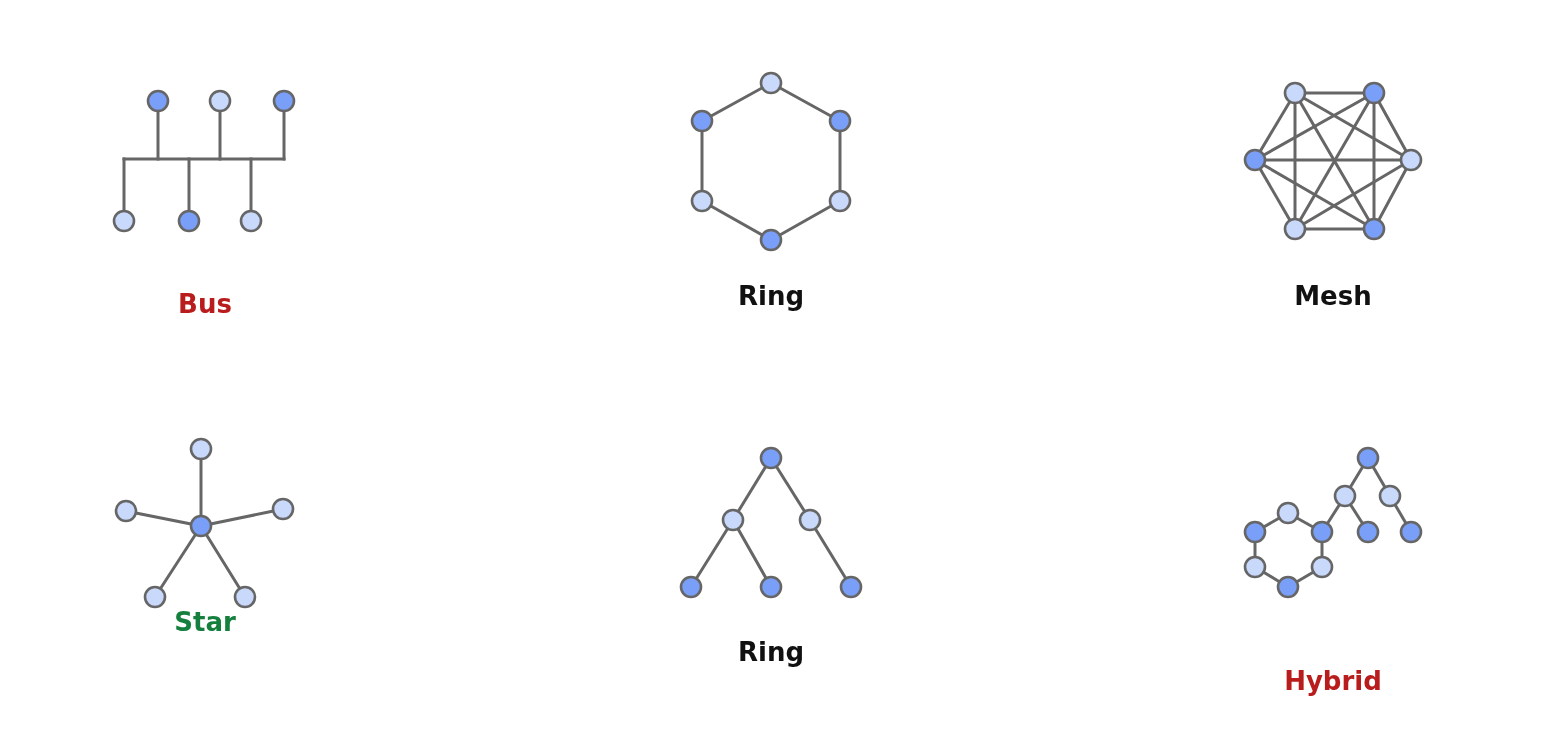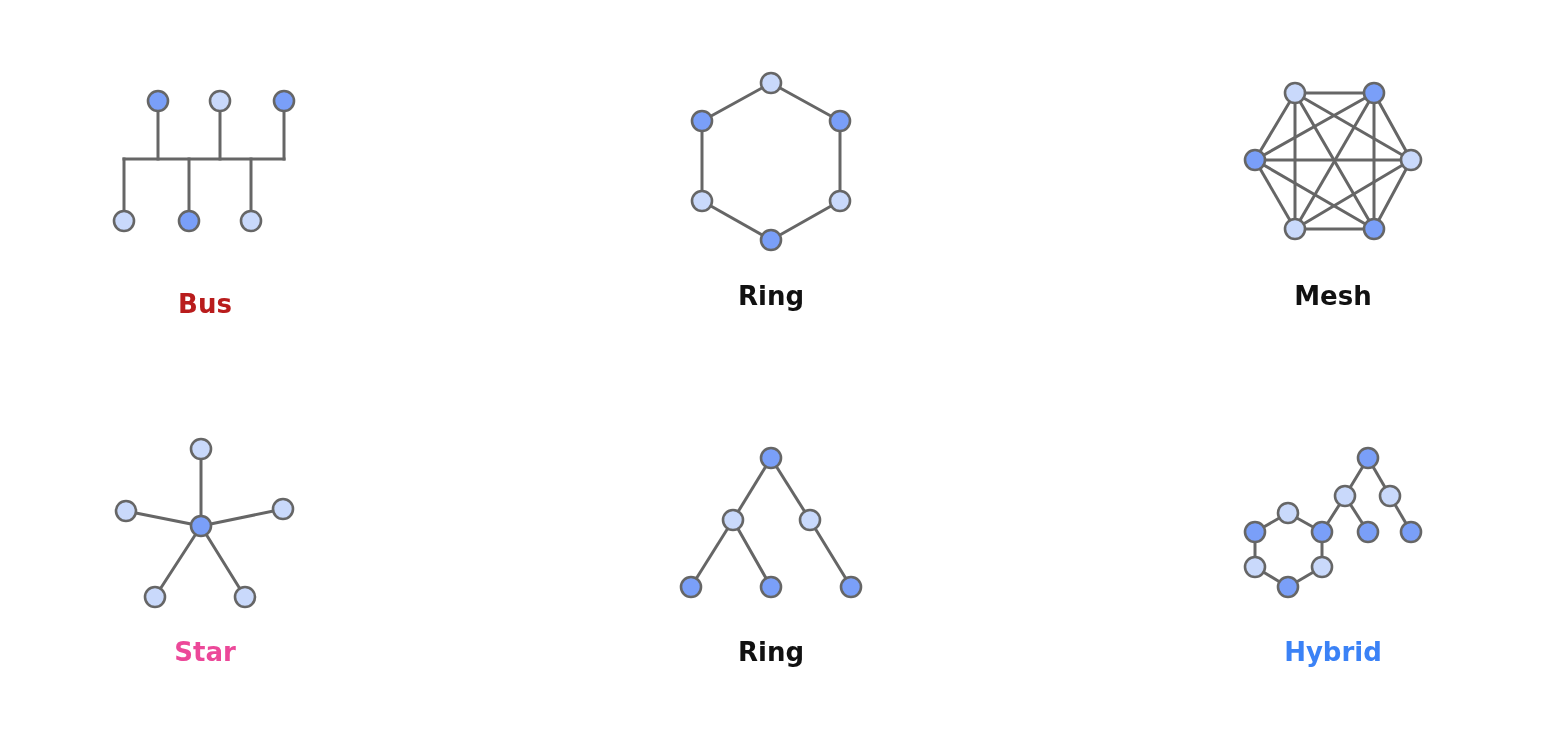--- a/index.html
+++ b/index.html
@@ -113,15 +113,15 @@
       <circle cx="1345" cy="496" r="10" class="node" fill="#c9d9fb" stroke="#666666"></circle>
       <circle cx="1390" cy="496" r="10" class="node" fill="#c9d9fb" stroke="#666666"></circle>
       <circle cx="1368" cy="532" r="10" class="node" fill="#7a9ff8" stroke="#666666"></circle>
       <circle cx="1411" cy="532" r="10" class="node" fill="#7a9ff8" stroke="#666666"></circle>
     </g>
 </svg>
 
 <div class="label" style="left: 205px; top: 283px; color: #b91c1c; margin-top: 8px;">Bus</div>
 <div class="label" style="left: 771px; top: 283px; color: rgb(17, 17, 17); text-align: right;">Ring</div>
 <div class="label" style="left: 1333px; top: 283px; color: rgb(17, 17, 17); text-align: right;">Mesh</div>
-<div class="label" style="left: 205px; top: 639px; color: #ec4899;">Star</div>
+<div class="label" style="left: 205px; top: 609px; color: #15803d;">Star</div>
 <div class="label" style="left: 771px; top: 639px; color: rgb(17, 17, 17);">Ring</div>
-<div class="label" style="left: 1333px; top: 639px; color: #3b82f6;">Hybrid</div>
+<div class="label" style="left: 1333px; top: 668px; color: #b91c1c;">Hybrid</div>
 
 </body></html>

